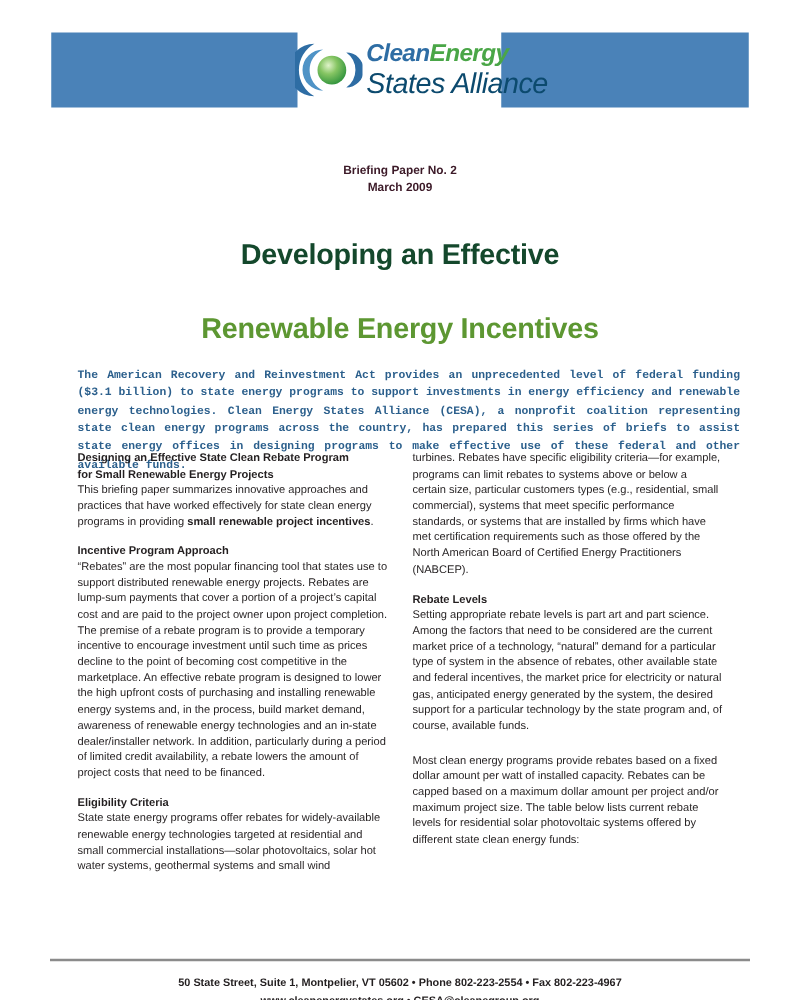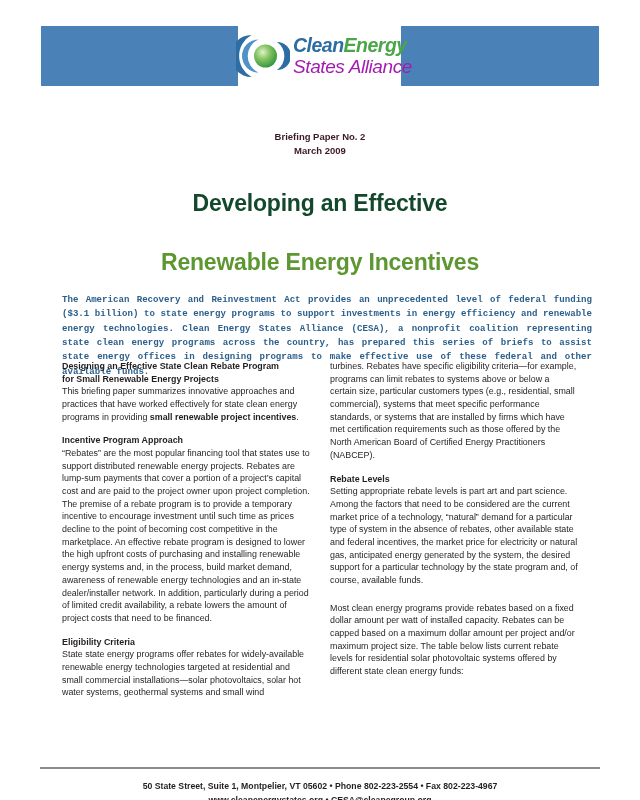--- a/index.html
+++ b/index.html
@@ -59,22 +59,22 @@
   }
   .logo-line1 {
     font-size: 19.5px;
     font-weight: bold;
     letter-spacing: -0.5px;
     white-space: nowrap;
   }
   .logo-clean  { color: #2e6da4; }
   .logo-energy { color: #4aa647; }
   .logo-line2 {
-    font-size: 19px;
-    color: #a21caf;
+    font-size: 23px;
+    color: #0c4a6e;
     letter-spacing: -0.4px;
     margin-top: 2px;
     white-space: nowrap;
   }
 
   
   .briefing {
     text-align: center;
     font-size: 9.5px;
     font-weight: bold;

